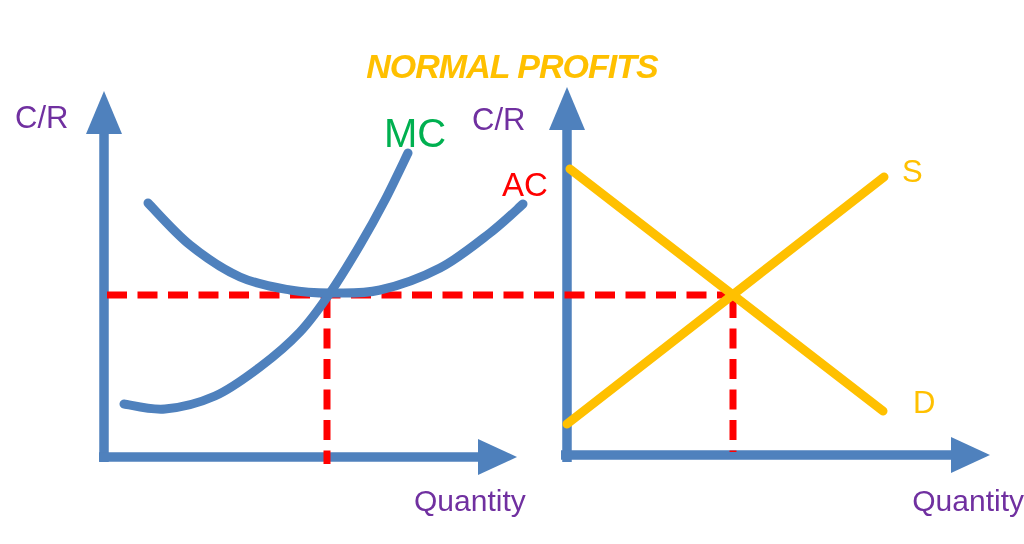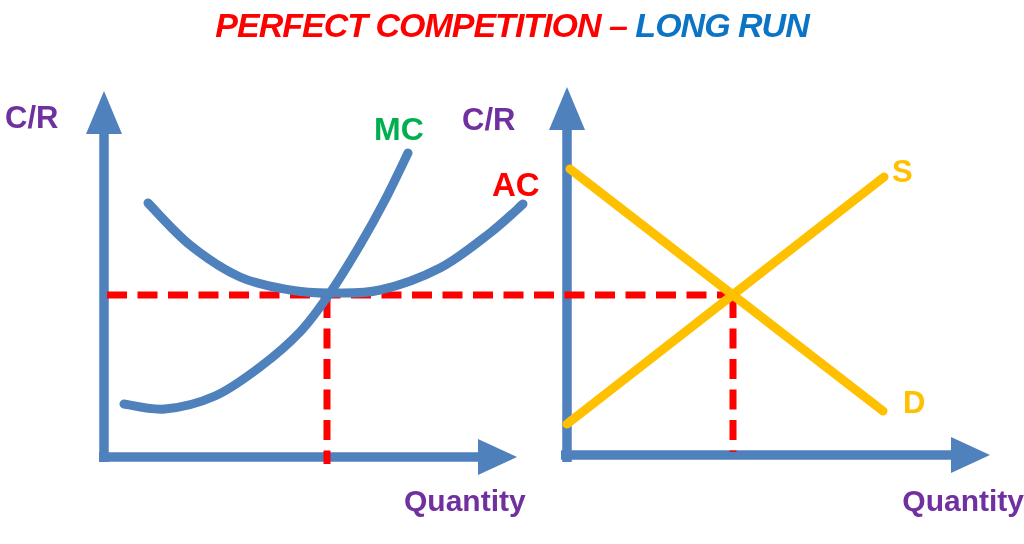--- a/index.html
+++ b/index.html
@@ -26,47 +26,47 @@
     text-align:center;
     font-weight:bold;font-style:italic;
     font-size:34px;letter-spacing:-1px;
     white-space:nowrap;
   }
   .title-line1{top:6px;}
   .title-line2{top:47px;color:var(--subtitle-gold);}
   .t-red{color:var(--title-red);}
   .t-blue{color:var(--title-blue);}
   .lbl{
-    position:absolute;font-weight:bold;white-space:nowrap;line-height:1;
+    position:absolute;font-weight:normal;white-space:nowrap;line-height:1;margin-left:10px;
   }
   .purple{color:var(--label-purple);}
   .green{color:var(--mc-green);}
   .red{color:var(--ac-red);text-align:right;}
   .gold-text{color:var(--supply-demand-gold);}
   .cr-left{left:5px;top:102px;font-size:31px;}
   .cr-right{left:462px;top:104px;font-size:31px;}
-  .mc-label{left:374px;top:113px;font-size:32px;}
+  .mc-label{left:374px;top:113px;font-size:40px;}
   .ac-label{left:492px;top:168px;font-size:33px;}
   .s-label{left:892px;top:156px;font-size:31px;}
   .d-label{left:903px;top:387px;font-size:31px;}
   .qty-left{left:404px;top:486px;font-size:30px;}
   .qty-right{right:0px;top:486px;font-size:30px;}
   svg{position:absolute;left:0;top:0;}
   .axis{stroke:var(--axis-curve-blue);stroke-width:9.5;fill:none;stroke-linecap:butt;}
   .axis-head{fill:var(--axis-curve-blue);stroke:none;}
   .curve{stroke:var(--axis-curve-blue);stroke-width:9;fill:none;stroke-linecap:round;}
   .gold-line{stroke:var(--supply-demand-gold);stroke-width:9;fill:none;stroke-linecap:round;}
   .dash{stroke:var(--dashed-red);stroke-width:7;fill:none;stroke-dasharray:20 10.5;stroke-linecap:butt;}
 </style>
 </head>
 <body>
 
 <div class="canvas">
 
-  <div class="title-line title-line1"><span class="t-red">PERFECT COMPETITION – </span><span class="t-blue">LONG RUN</span></div>
+  <div class="title-line title-line2">NORMAL PROFITS</div>
 
   <svg width="1024" height="544" viewBox="0 0 1024 544">
 
     <line class="axis" x1="104" y1="462" x2="104" y2="130"></line>
     <polygon class="axis-head" points="104,91 86,134 122,134"></polygon>
     <line class="axis" x1="99" y1="457" x2="480" y2="457"></line>
     <polygon class="axis-head" points="517,457 478,439 478,475"></polygon>
 
     <line class="axis" x1="567" y1="462" x2="567" y2="126"></line>
     <polygon class="axis-head" points="567,87 549,130 585,130"></polygon>

